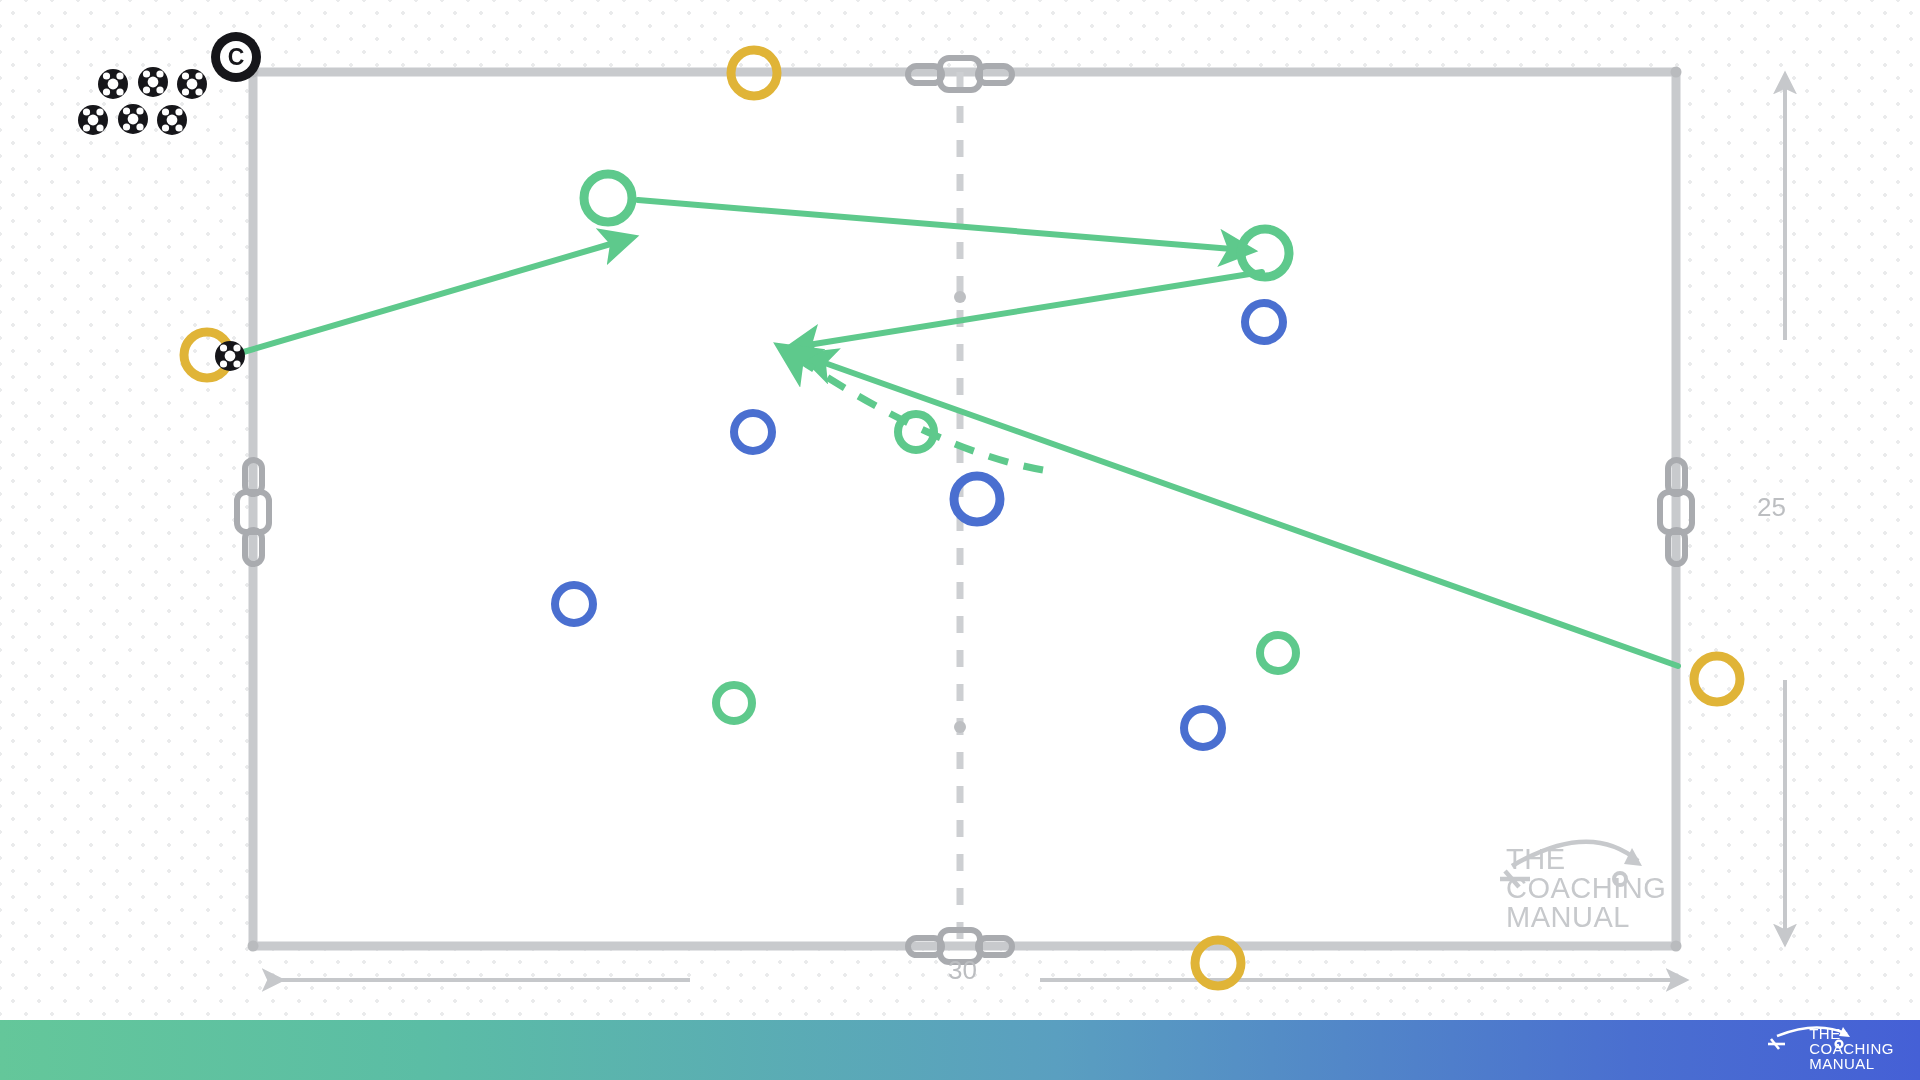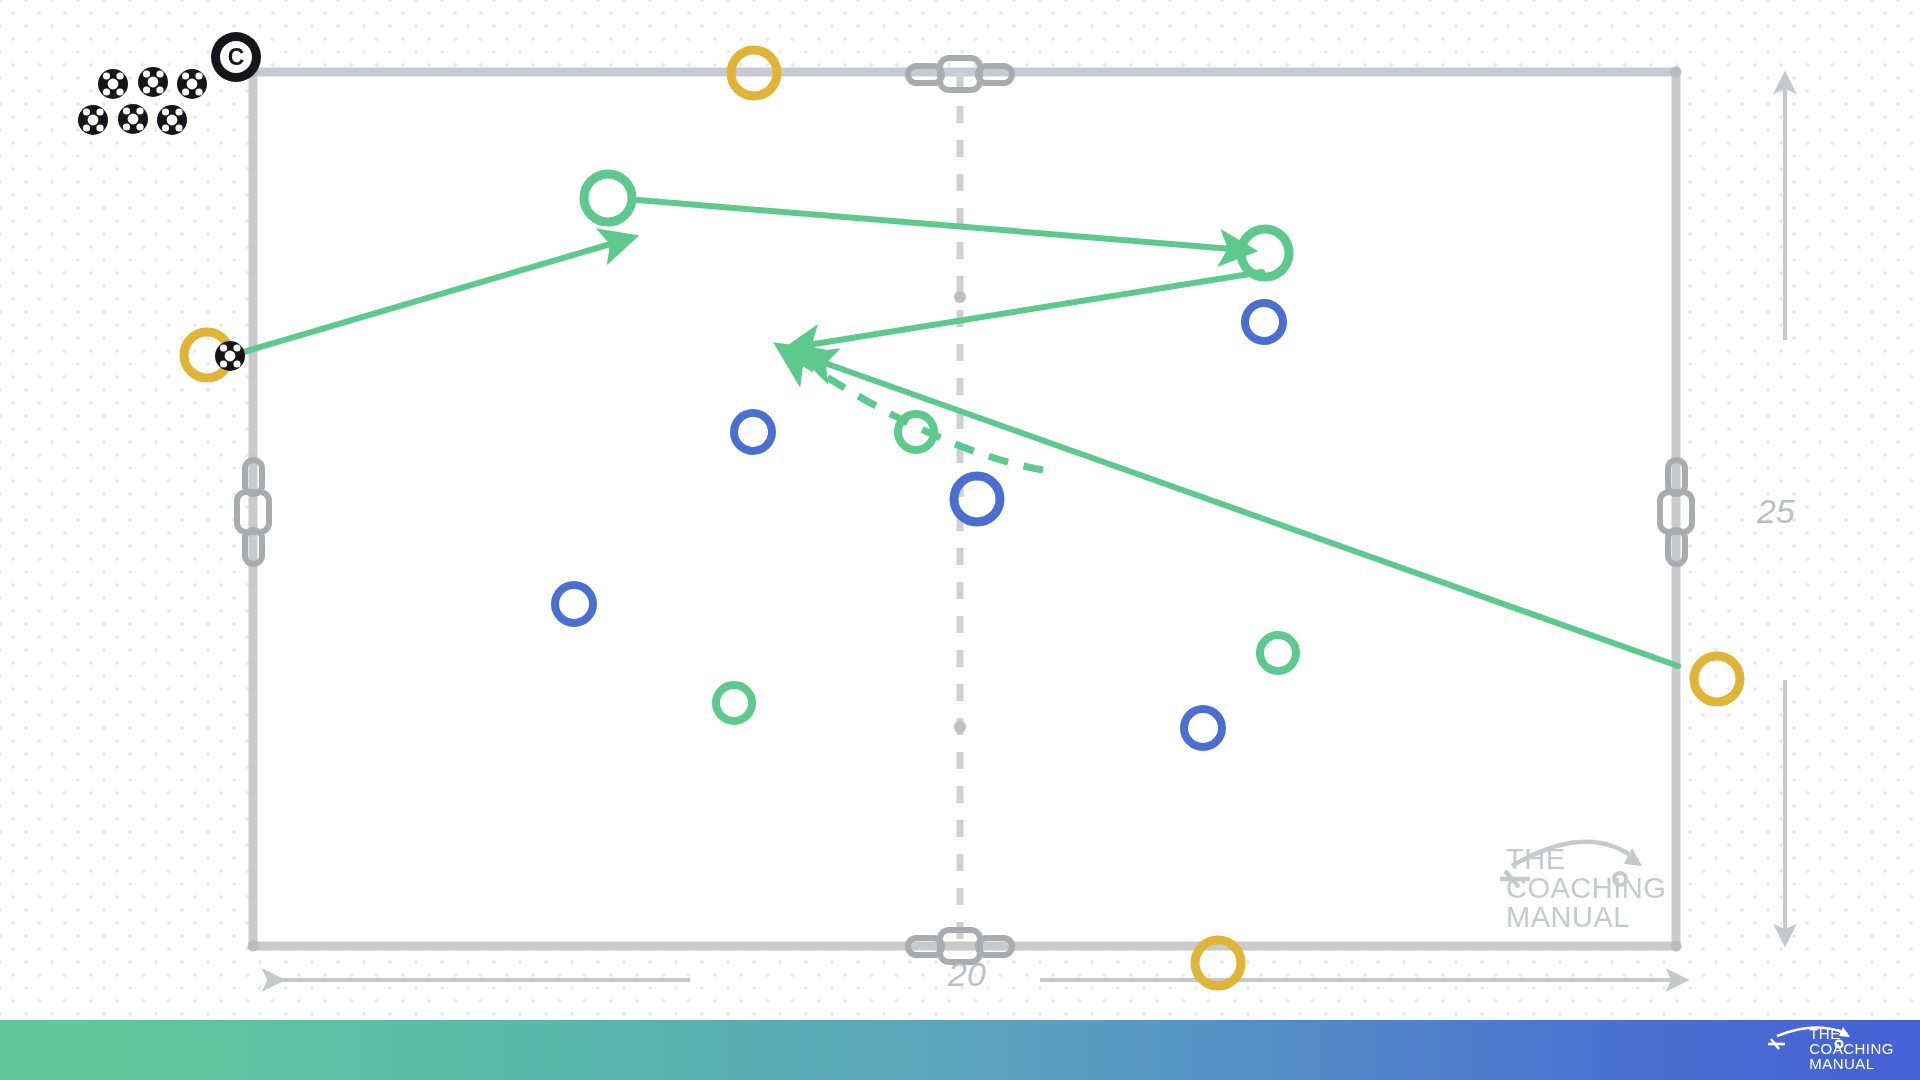--- a/index.html
+++ b/index.html
@@ -68,24 +68,23 @@
     right: 26px;
     top: 1026px;
     color: #ffffff;
     font-size: 15px;
     text-align: left;
   }
   .logo-arc { position: absolute; }
   .dim-label {
     position: absolute;
     color: #bcbec1;
-    font-size: 34px;
+    font-size: 26px;
     font-family: "Liberation Sans", sans-serif;
     user-select: none;
-    font-style: italic;
   }
   #label-25 { left: 1757px; top: 492px; }
   #label-40 { left: 948px; top: 955px; }
 </style>
 </head>
 <body>
 
 <div id="stage">
 
   <div id="texture"></div>
@@ -253,21 +252,21 @@
     <g>
       <path d="M1512,866 Q1590,820 1638,861" stroke="#c7c9cc" stroke-width="4.5" fill="none"></path>
       <path d="M1632,848 L1642,866 L1624,864 Z" fill="#c7c9cc"></path>
       <circle cx="1620" cy="879" r="6" fill="none" stroke="#c7c9cc" stroke-width="4"></circle>
       <line x1="1500" y1="879" x2="1530" y2="879" stroke="#c7c9cc" stroke-width="4.5"></line>
       <line x1="1505" y1="871" x2="1519" y2="887" stroke="#c7c9cc" stroke-width="4.5"></line>
     </g>
   </svg>
 
   <div class="dim-label" id="label-25">25</div>
-  <div class="dim-label" id="label-40">20</div>
+  <div class="dim-label" id="label-40">30</div>
 
   <div class="logo-block" id="watermark">
     <div>THE</div>
     <div>COACHING</div>
     <div>MANUAL</div>
   </div>
 
   <div id="footer-bar"></div>
 
   <svg class="logo-arc" style="left:1755px; top:1020px; width:150px; height:52px;" viewBox="0 0 150 52">

